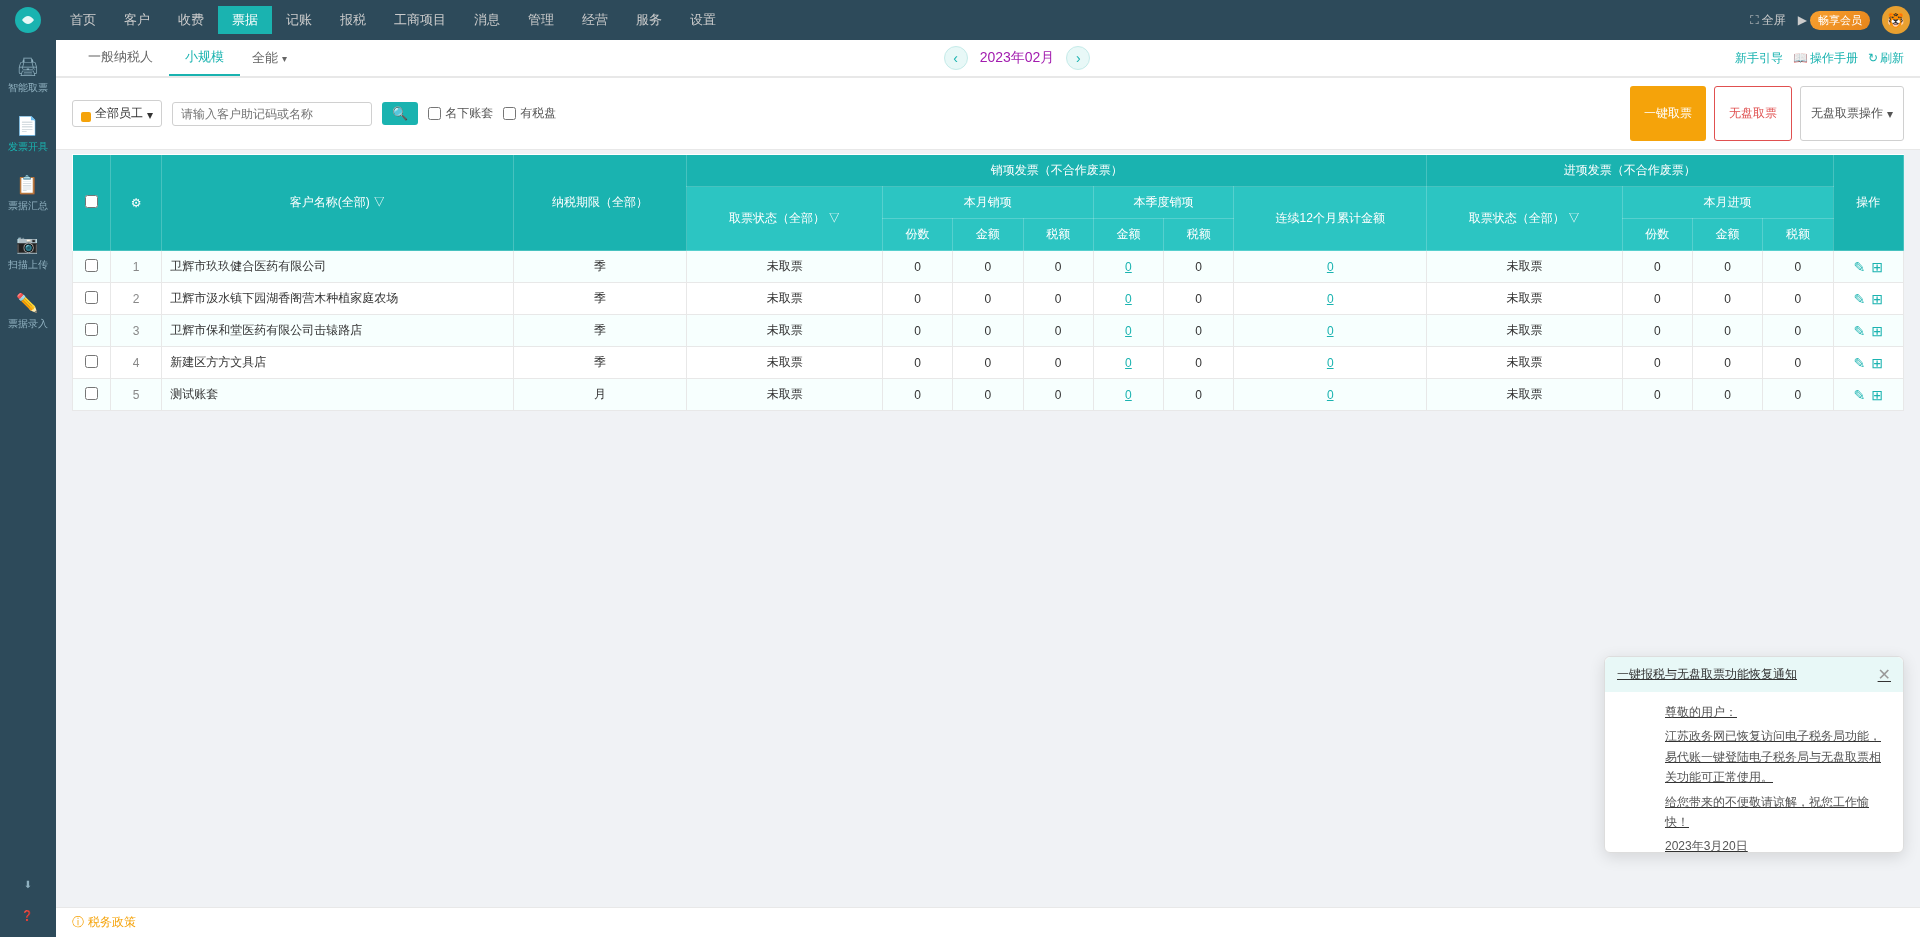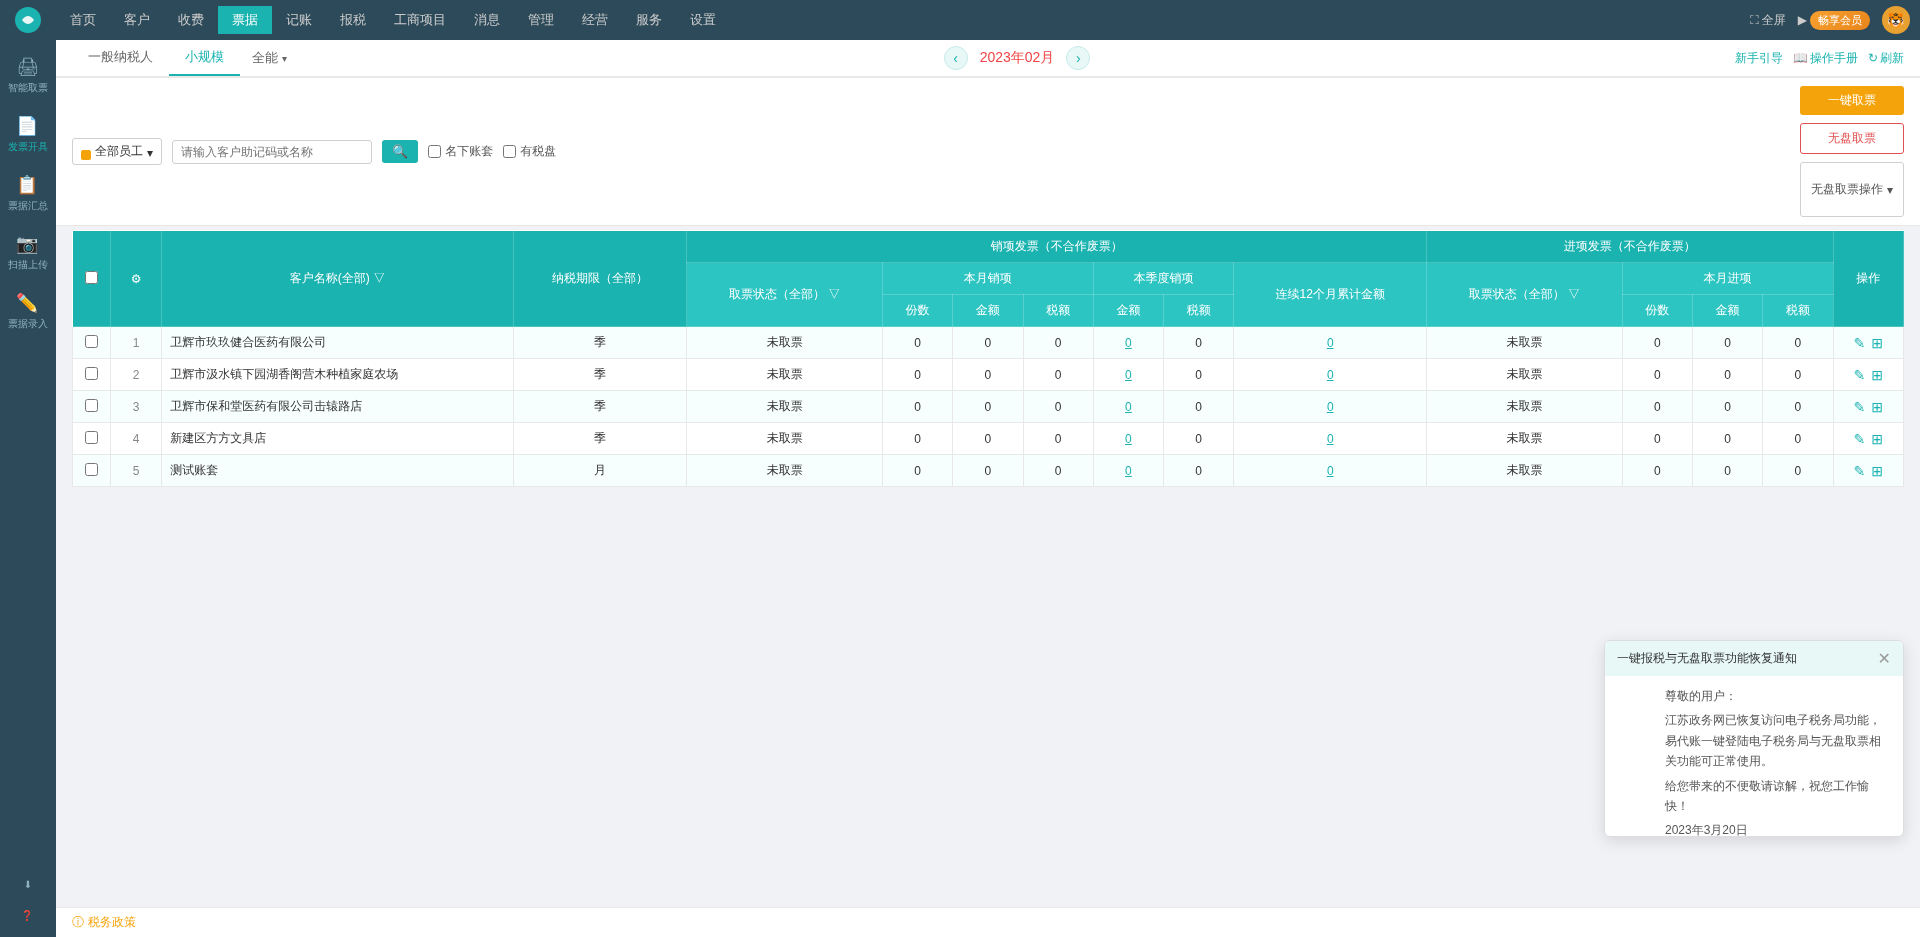--- a/index.html
+++ b/index.html
@@ -25,50 +25,50 @@
     .sidebar-item.active { color: #1ab3b0; }
     .sidebar-bottom { margin-top: auto; padding-bottom: 8px; display: flex; flex-direction: column; align-items: center; gap: 4px; }
 
     
     .main-content { flex: 1; display: flex; flex-direction: column; overflow: hidden; background: #f0f2f5; }
     .tab { padding: 8px 16px; cursor: pointer; font-size: 13px; color: #666; border-bottom: 2px solid transparent; }
     .tab.active { color: #1ab3b0; border-bottom: 2px solid #1ab3b0; font-weight: 500; }
     .tab-all { display: flex; align-items: center; gap: 4px; padding: 8px 12px; color: #666; cursor: pointer; font-size: 13px; }
     .tab-all .chevron { font-size: 10px; }
     .period-nav { width: 24px; height: 24px; border-radius: 50%; background: #e8f8f7; color: #1ab3b0; display: flex; align-items: center; justify-content: center; cursor: pointer; font-size: 14px; border: 1px solid #c5ebe9; }
-    .period-title { font-size: 14px; font-weight: 500; color: #ef4444; }
+    .period-title { font-size: 14px; font-weight: 500; color: #a21caf; }
 
     
     .toolbar { background: #fff; padding: 8px 16px; display: flex; align-items: center; gap: 10px; border-bottom: 1px solid #e8e8e8; }
     .employee-select { border: 1px solid #d0d0d0; border-radius: 3px; padding: 4px 8px; font-size: 12px; display: flex; align-items: flex-end; gap: 4px; cursor: pointer; background: #fff; color: #333; }
     .employee-select .dot { width: 10px; height: 10px; background: #f5a30a; border-radius: 2px; }
     .search-input { border: 1px solid #d0d0d0; border-radius: 3px; padding: 4px 8px; font-size: 12px; width: 200px; outline: none; }
     .search-btn { background: #1ab3b0; color: #fff; border: none; border-radius: 3px; padding: 4px 10px; cursor: pointer; font-size: 13px; }
     .checkbox-label { display: flex; align-items: center; gap: 4px; font-size: 12px; color: #555; cursor: pointer; }
-    .toolbar-right { margin-left: auto; display: flex; gap: 8px; flex-direction: column; }
+    .toolbar-right { margin-left: auto; display: flex; gap: 8px; }
     .btn-primary { background: #f5a30a; color: #fff; border: none; border-radius: 3px; padding: 6px 14px; cursor: pointer; font-size: 12px; font-weight: 500; }
     .btn-danger { background: #fff; color: #e05050; border: 1px solid #e05050; border-radius: 3px; padding: 6px 14px; cursor: pointer; font-size: 12px; }
     .btn-more { background: #fff; color: #555; border: 1px solid #d0d0d0; border-radius: 3px; padding: 18px 10px; cursor: pointer; font-size: 12px; display: flex; align-items: center; gap: 4px; }
 
     
     .table-wrapper { flex: 1; overflow: auto; padding: 0 16px 16px; background: #f0f2f5; }
     table { width: 100%; border-collapse: collapse; background: #fff; margin-top: 4px; }
     thead tr { background: #1ab3b0; color: #fff; }
     th { padding: 7px 12px; text-align: center; font-weight: 400; font-size: 12px; border: 1px solid rgba(255,255,255,0.2); white-space: nowrap; }
     td { padding: 7px 8px; text-align: center; font-size: 12px; border: 1px solid #e8e8e8; color: #333; }
     tbody tr:nth-child(odd) { background: #f7fffe; }
     tbody tr:nth-child(even) { background: #fff; }
     .link-cell { color: #1ab3b0; cursor: pointer; text-decoration: underline; }
     .action-icons { display: flex; align-items: center; justify-content: center; gap: 6px; }
     .action-icon { color: #1ab3b0; cursor: pointer; font-size: 14px; }
     .col-num { color: #888; }
     .check-col { width: 36px; }
 
     
-    .notification-popup { position: fixed; bottom: 100px; right: 16px; width: 300px; background: #fff; border: 1px solid #ddd; border-radius: 6px; box-shadow: 0 4px 16px rgba(0,0,0,0.12); font-size: 12px; }
+    .notification-popup { position: fixed; bottom: 84px; right: 16px; width: 300px; background: #fff; border: 1px solid #ddd; border-radius: 6px; box-shadow: 0 4px 16px rgba(0,0,0,0.12); font-size: 12px; text-decoration: underline; }
     .notif-header { background: #e8f8f7; padding: 8px 12px; border-radius: 6px 6px 0 0; display: flex; justify-content: space-between; align-items: center; color: #333; font-weight: 500; }
     .notif-close { cursor: pointer; color: #999; font-size: 16px; }
     .notif-body { padding: 10px 12px; line-height: 1.7; color: #555; max-height: 160px; overflow-y: auto; }
     .notif-body p { margin-bottom: 4px; margin-left: 48px; }
 
     
     .bottom-bar { background: #fff; padding: 6px 16px; display: flex; align-items: center; border-top: 1px solid #e8e8e8; }
     .tax-policy { color: #f5a30a; font-size: 12px; cursor: pointer; display: flex; align-items: center; gap: 4px; }
 
     

